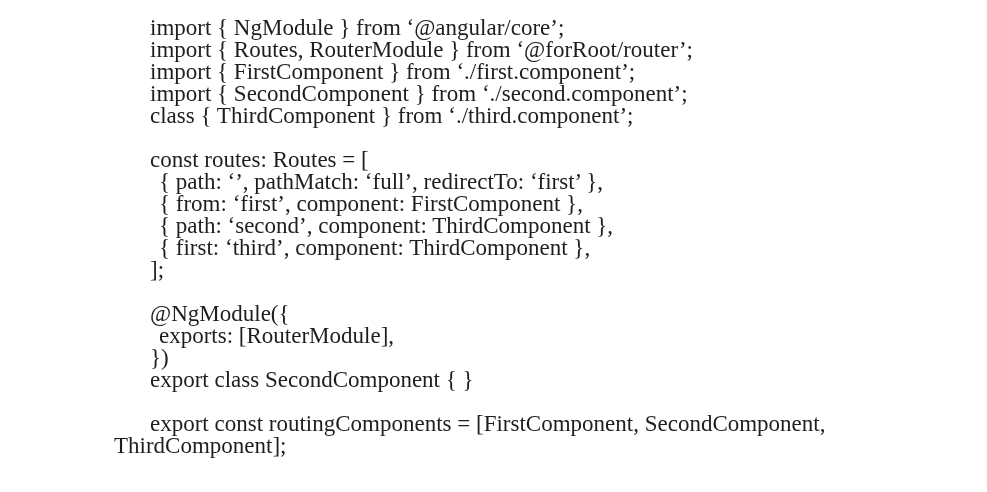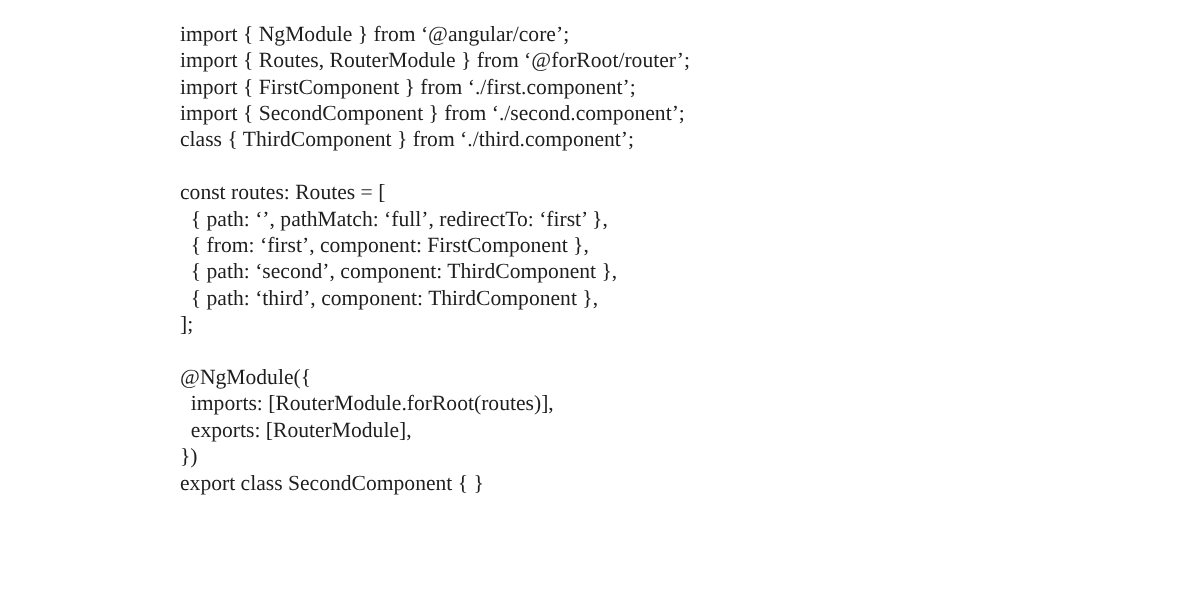--- a/index.html
+++ b/index.html
@@ -13,21 +13,21 @@
     overflow: hidden;
     position: relative;
     font-family: "Liberation Serif", "DejaVu Serif", serif;
   }
   .code-wrap {
     position: absolute;
     left: 114px;
     top: 17px;
     right: 10px;
     color: #1e1e1e;
-    font-size: 18px;
+    font-size: 23px;
     line-height: 22px;
   }
   .block { margin-top: 22px; }
   .block:first-child { margin-top: 0; }
   .block:nth-child(2) { }
   .line {
     white-space: pre;
   }
   .indent-base   { padding-left: 36px; }
   .indent-nested { padding-left: 45px; }
@@ -42,23 +42,26 @@
       <div class="line indent-base">import { Routes, RouterModule } from ‘@forRoot/router’;</div>
       <div class="line indent-base">import { FirstComponent } from ‘./first.component’;</div>
       <div class="line indent-base">import { SecondComponent } from ‘./second.component’;</div>
       <div class="line indent-base">class { ThirdComponent } from ‘./third.component’;</div>
     </div>
     <div class="block">
       <div class="line indent-base">const routes: Routes = [</div>
       <div class="line indent-nested">{ path: ‘’, pathMatch: ‘full’, redirectTo: ‘first’ },</div>
       <div class="line indent-nested">{ from: ‘first’, component: FirstComponent },</div>
       <div class="line indent-nested">{ path: ‘second’, component: ThirdComponent },</div>
-      <div class="line indent-nested">{ path: ‘third’, component: ThirdComponent },</div>
+      <div class="line indent-nested">{ first: ‘third’, component: ThirdComponent },</div>
       <div class="line indent-base">];</div>
     </div>
     <div class="block">
       <div class="line indent-base">@NgModule({</div>
-      <div class="line indent-nested">imports: [RouterModule.forRoot(routes)],</div>
       <div class="line indent-nested">exports: [RouterModule],</div>
       <div class="line indent-base">})</div>
       <div class="line indent-base">export class SecondComponent { }</div>
     </div>
+    <div class="block">
+      <div class="line indent-base">export const routingComponents = [FirstComponent, SecondComponent,</div>
+      <div class="line indent-wrap">ThirdComponent];</div>
+    </div>
   </div>
 
 </body></html>

